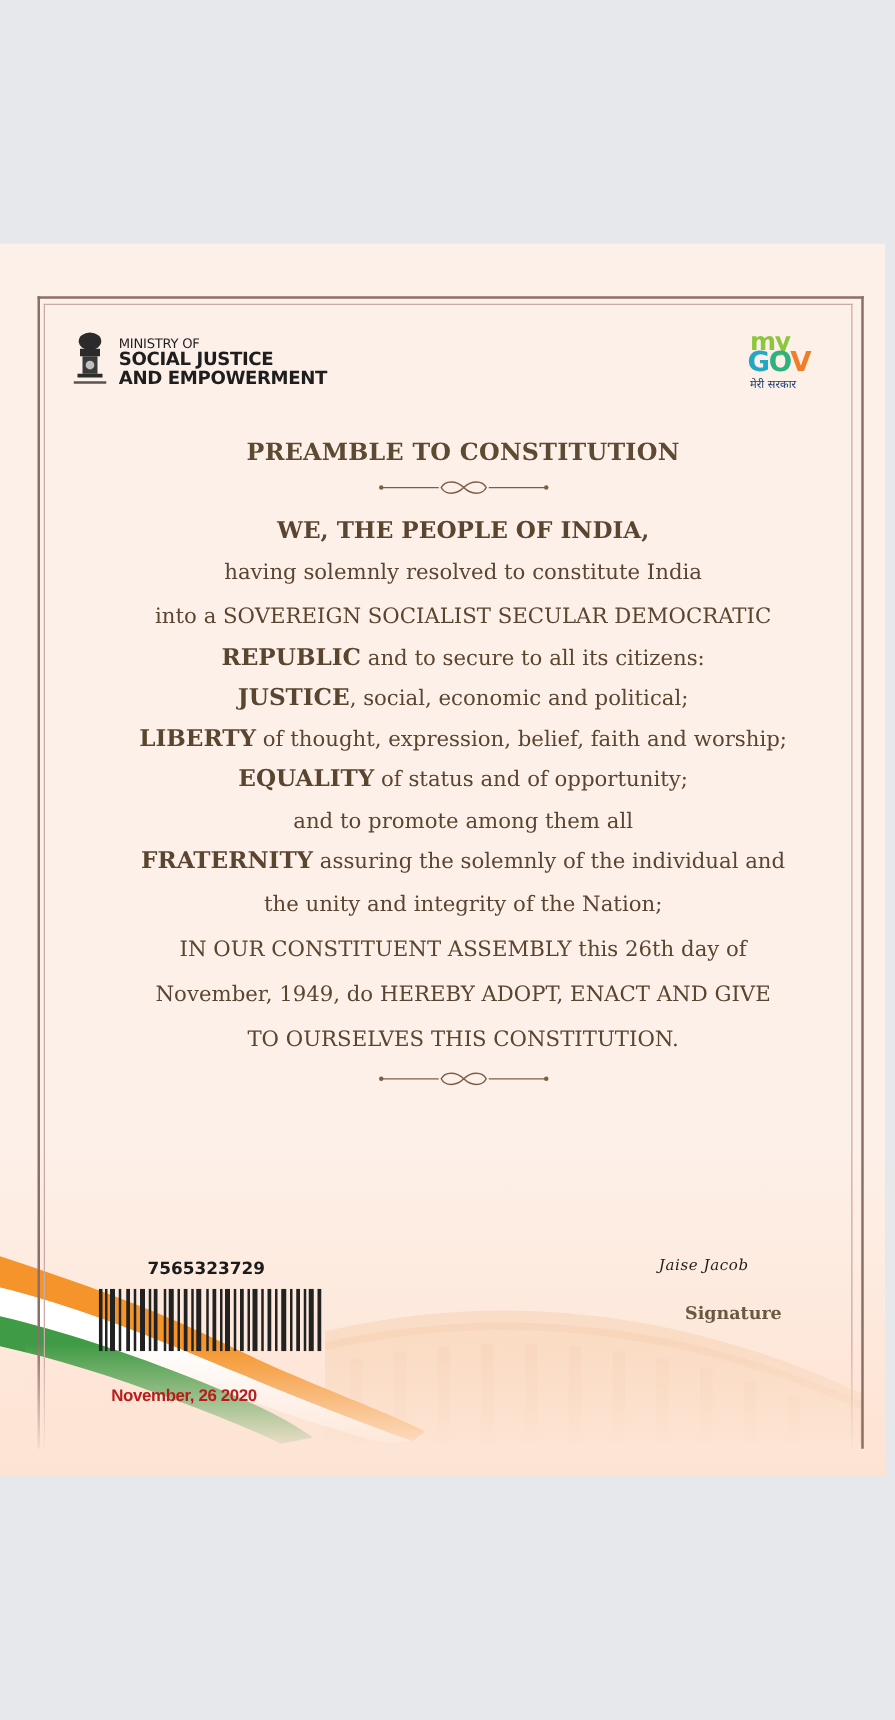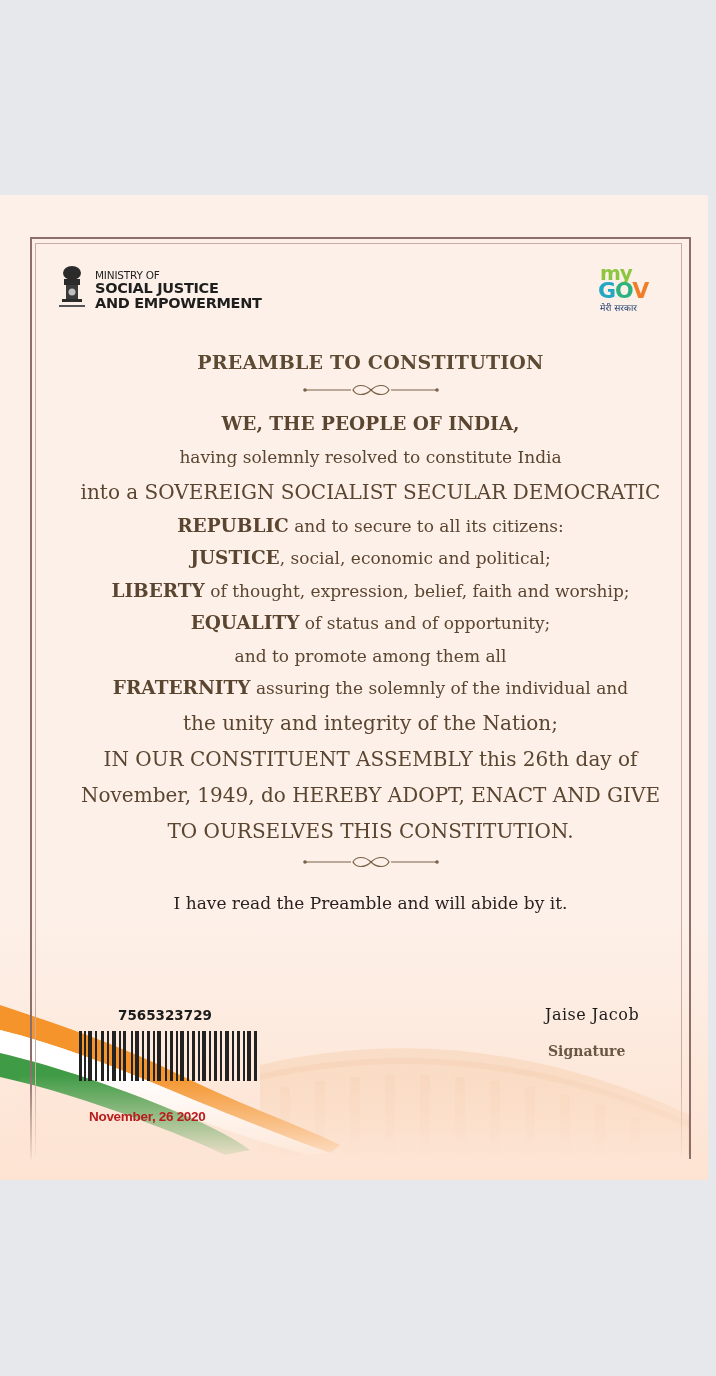--- a/index.html
+++ b/index.html
@@ -54,35 +54,35 @@
     
     .content {
       position: absolute; left: 48px; top: 152px; width: 645px; text-align: center;
       color: #5a4530;
     }
     .title { font-size: 19px; font-weight: bold; color: #5d4a33; letter-spacing: 0.2px; line-height: 30px; }
     .flourish { height: 14px; margin: 6px auto 0; width: 140px; display: block; }
     .line { font-size: 17px; line-height: 32.5px; white-space: nowrap; }
     .line.we { font-size: 19.5px; font-weight: bold; margin-top: 10px; line-height: 34px; }
     .line b { font-size: 18.5px; }
-    .line.caps-line { font-size: 20px; line-height: 36px; }
+    .line.caps-line { font-size: 17px; line-height: 36px; }
     .pledge { font-size: 17px; color: #2a2220; margin-top: 18px; }
 
     .phone {
       position: absolute; left: 118px; top: 812px; font-family: "DejaVu Sans", sans-serif;
       font-weight: bold; font-size: 13.5px; color: #1c1c1c;
     }
     .barcode { position: absolute; left: 79px; top: 836px; width: 180px; height: 50px; }
     .date {
       position: absolute; left: 89px; top: 914px; font-family: Liberation Sans, sans-serif;
       font-weight: bold; font-size: 13.5px; color: #b91c1c; letter-spacing: -0.3px;
     }
     .sig-name {
-      position: absolute; left: 545px; top: 810px; font-family: "DejaVu Serif", serif;
-      font-size: 16px; color: #1b1b1b; letter-spacing: 0.5px;
+      position: absolute; left: 527px; top: 810px; font-family: "DejaVu Serif", serif;
+      font-style: italic; font-size: 12px; color: #1b1b1b; letter-spacing: 0.5px;
     }
     .sig-label {
       position: absolute; left: 548px; top: 848px; font-size: 14px; color: #6b5843; font-weight: bold;
     }
   </style>
 </head>
 <body>
 
 <div class="certificate">
   <div class="cert-fade"></div>
@@ -162,21 +162,20 @@
     <div class="line caps-line"><span>TO OURSELVES THIS CONSTITUTION.</span></div>
 
     <svg class="flourish" viewBox="0 0 140 14">
       <line x1="4" y1="7" x2="50" y2="7" stroke="#7a6048" stroke-width="1"></line>
       <line x1="90" y1="7" x2="136" y2="7" stroke="#7a6048" stroke-width="1"></line>
       <circle cx="4" cy="7" r="1.8" fill="#7a6048"></circle>
         <circle cx="136" cy="7" r="1.8" fill="#7a6048"></circle>
       <path d="M52 7 C55 1 64 1 70 7 C76 13 85 13 88 7 C85 1 76 1 70 7 C64 13 55 13 52 7 Z" fill="none" stroke="#7a6048" stroke-width="1.2"></path>
     </svg>
 
-    <div class="line pledge">I have read the Preamble and will abide by it.</div>
   </div>
 
   <div class="phone">7565323729</div>
   <svg class="barcode" viewBox="0 0 180 50">
     <g fill="#222">
       <rect x="0" y="0" width="3" height="50"></rect>
         <rect x="5" y="0" width="2" height="50"></rect>
         <rect x="9" y="0" width="4" height="50"></rect>
       <rect x="16" y="0" width="2" height="50"></rect>
         <rect x="22" y="0" width="3" height="50"></rect>

